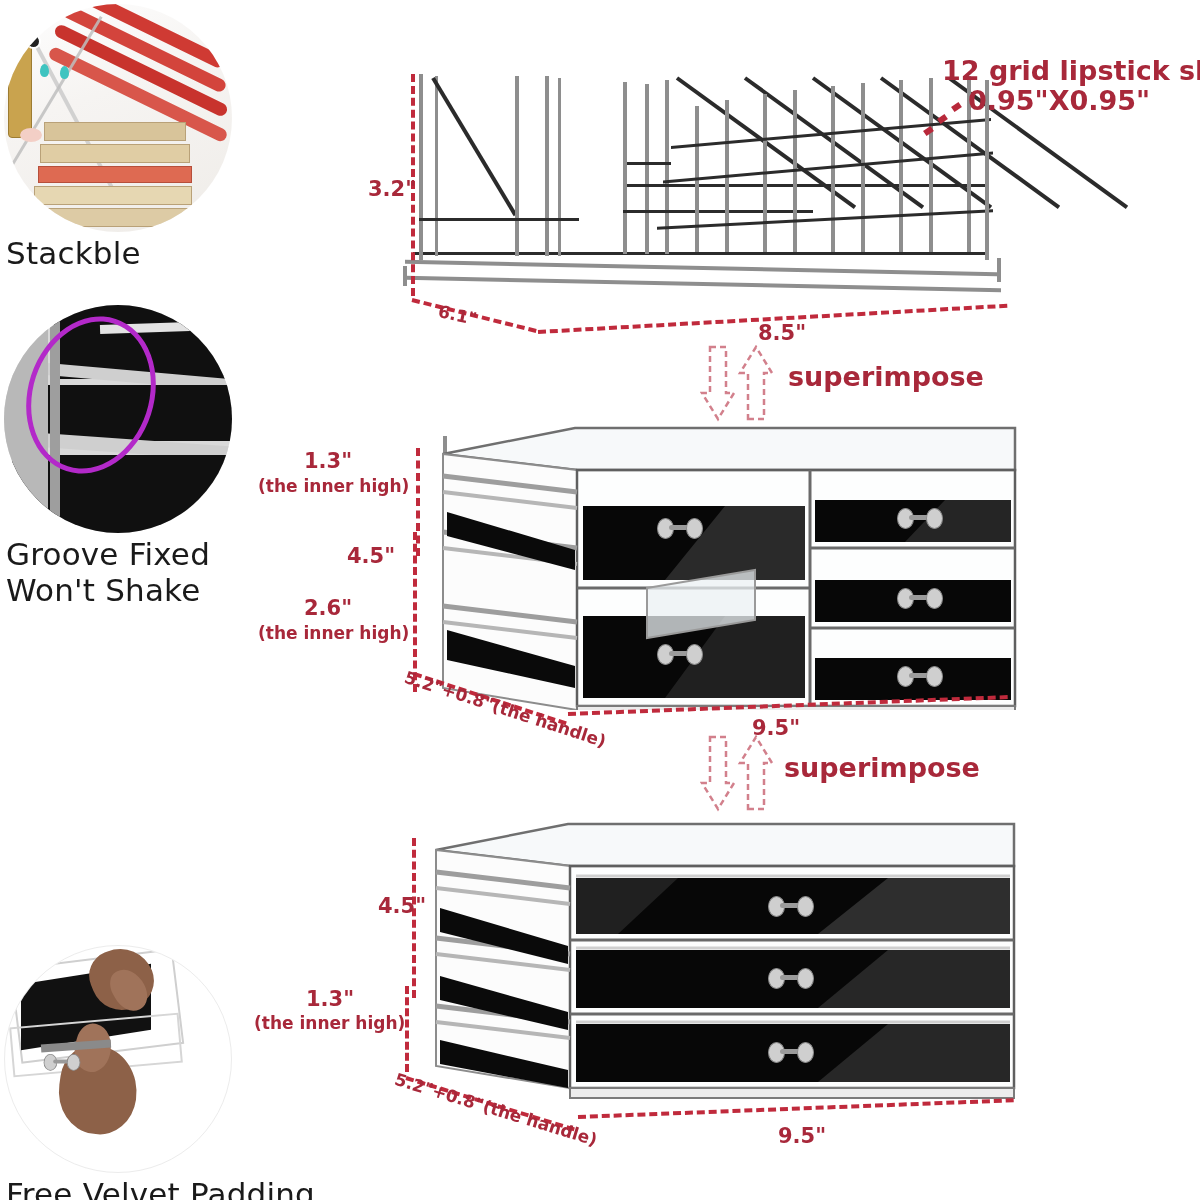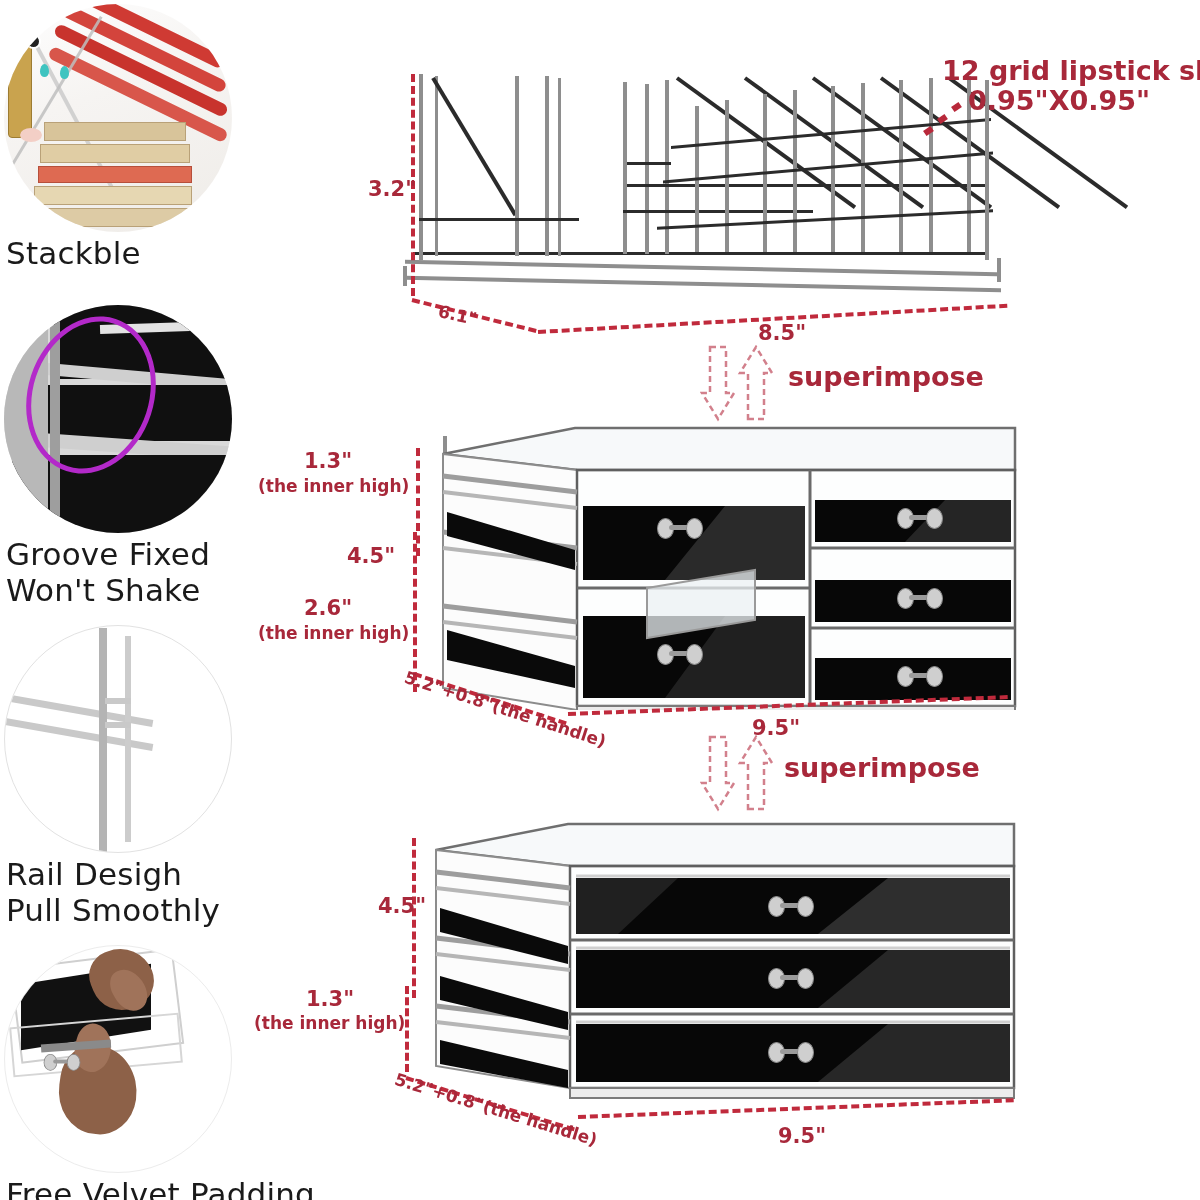--- a/index.html
+++ b/index.html
@@ -127,32 +127,20 @@
       <div class="dark" style="left:8px;top:150px;width:222px;height:78px;"></div>
       <div class="bar" style="left:0px;top:16px;width:44px;height:212px;background:#b8b8b8;"></div>
       <div class="bar" style="left:46px;top:0px;width:10px;height:228px;background:#9e9e9e;"></div>
       <div class="bar" style="left:96px;top:18px;width:120px;height:9px;background:#e3e3e3;transform:rotate(-2deg);"></div>
       <div class="ell"></div>
     </div>
     <div class="feat-label">Groove Fixed
 Won't Shake</div>
   </div>
 
-  <div class="feature" style="top:625px;">
-    <div class="feat-circle c3">
-      <div class="ln" style="left:0px;top:68px;width:150px;height:7px;transform:rotate(10deg);transform-origin:left center;"></div>
-      <div class="ln" style="left:0px;top:92px;width:150px;height:7px;transform:rotate(10deg);transform-origin:left center;"></div>
-      <div class="ln" style="left:94px;top:2px;width:8px;height:224px;background:#b4b4b4;"></div>
-      <div class="ln" style="left:120px;top:10px;width:6px;height:206px;background:#cccccc;"></div>
-      <div class="ln" style="left:100px;top:72px;width:26px;height:6px;"></div>
-      <div class="ln" style="left:100px;top:96px;width:26px;height:6px;"></div>
-    </div>
-    <div class="feat-label">Rail Desigh
-Pull Smoothly</div>
-  </div>
 
   <div class="feature" style="top:945px;">
     <div class="feat-circle c4">
       <div class="tray" style="left:10px;top:12px;width:160px;height:92px;transform:rotate(-7deg);"></div>
       <div class="velvet" style="left:16px;top:28px;width:130px;height:66px;transform:skewY(-9deg);"></div>
       <div class="hand" style="left:86px;top:2px;width:62px;height:62px;transform:rotate(-22deg);"></div>
       <div class="hand" style="left:108px;top:22px;width:32px;height:44px;background:#a0735a;transform:rotate(-28deg);"></div>
       <div class="tray" style="left:6px;top:74px;width:166px;height:46px;border-color:#d6d6d6;transform:rotate(-5deg);"></div>
       <div class="hand" style="left:54px;top:100px;width:78px;height:88px;transform:rotate(8deg);"></div>
       <div class="hand" style="left:70px;top:78px;width:36px;height:48px;background:#a0735a;transform:rotate(14deg);"></div>

